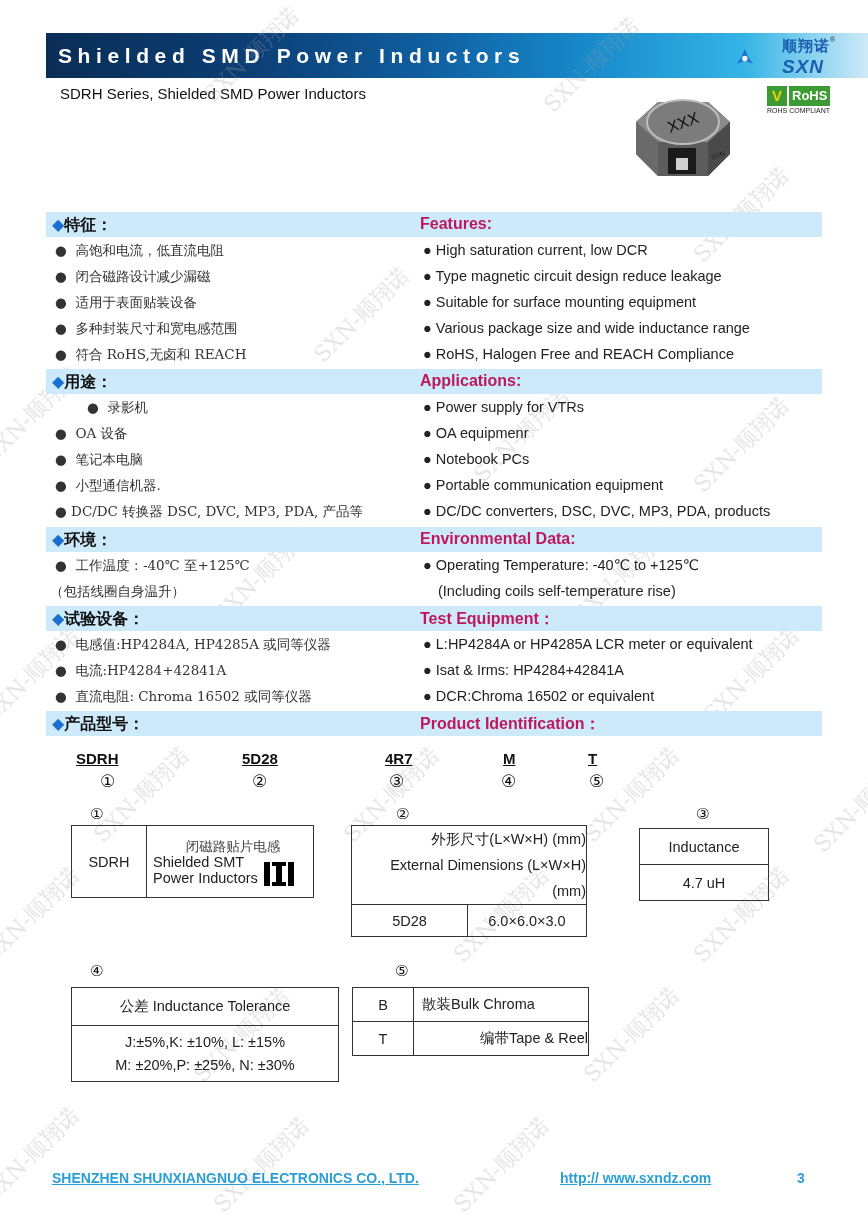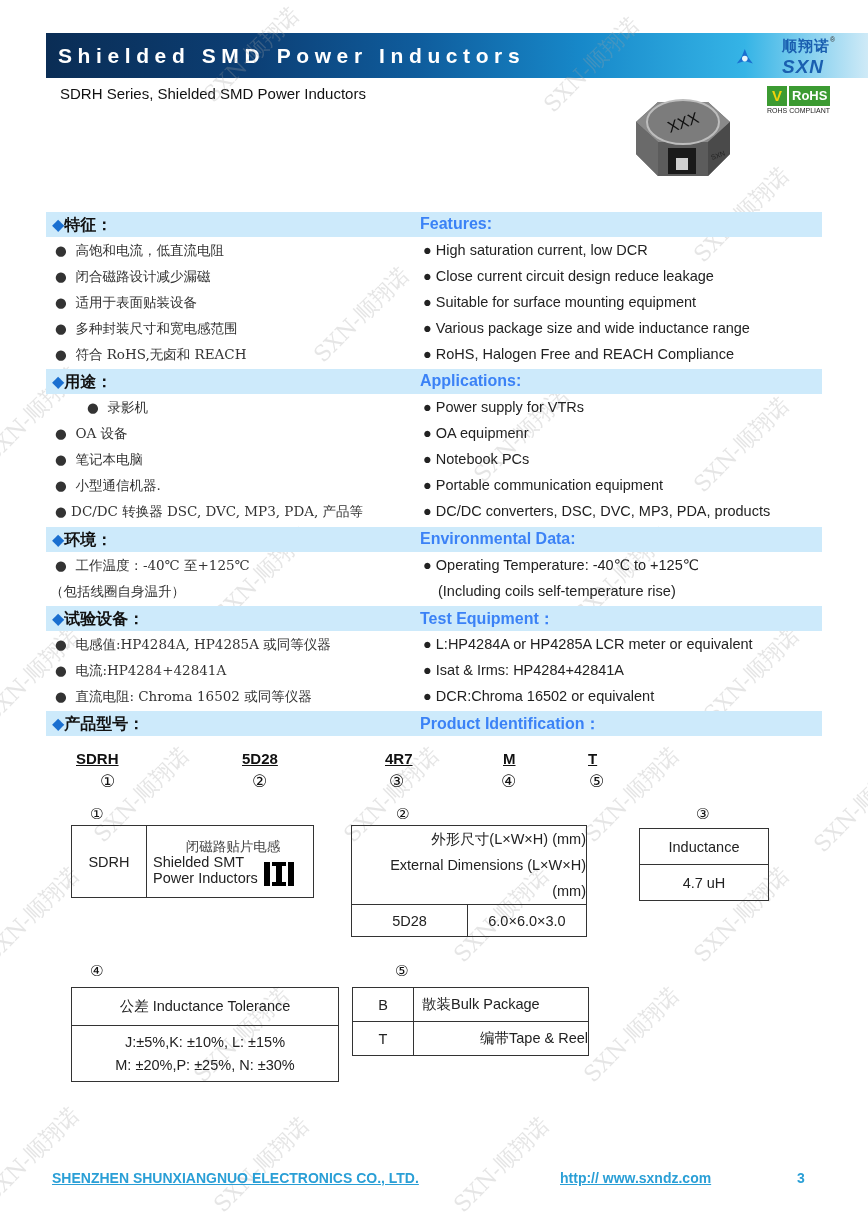--- a/index.html
+++ b/index.html
@@ -22,21 +22,21 @@
   .rohs { position: absolute; left: 767px; top: 86px; width: 64px; height: 32px; }
   .rohs-badge { display: flex; gap: 2px; }
   .rohs-v { width: 20px; height: 20px; background: #3c9b32; color: #f2d20a; font-weight: bold; font-size: 15px; text-align: center; line-height: 20px; }
   .rohs-t { height: 20px; padding: 0 3px; background: #3c9b32; color: #fff; font-weight: bold; font-size: 13px; line-height: 20px; }
   .rohs-sub { font-size: 7px; color: #222; margin-top: 1px; white-space: nowrap; }
   .product-img { position: absolute; left: 628px; top: 92px; width: 110px; height: 90px; }
 
   .sec-bar { position: absolute; left: 46px; width: 776px; height: 25px; background: #cdeafb; }
   .sec-cn { position: absolute; left: 52px; font-size: 16px; font-weight: bold; color: #111; white-space: nowrap; }
   .sec-cn .dia { color: #1a6fd0; }
-  .sec-en { position: absolute; left: 420px; font-size: 16px; font-weight: bold; color: #3b82f6; white-space: nowrap; }
+  .sec-en { position: absolute; left: 420px; font-size: 16px; font-weight: bold; color: #be185d; white-space: nowrap; }
   .li { position: absolute; font-size: 14.5px; white-space: nowrap; color: #222; }
   .li-cn { left: 55px; font-family: "DejaVu Serif", serif; font-size: 13.5px; color: #333; }
   .li-en { left: 423px; }
 
   .pn { position: absolute; font-size: 15px; font-weight: bold; text-decoration: underline; white-space: nowrap; }
   .circ { position: absolute; font-size: 17px; white-space: nowrap; }
 
   table.box { position: absolute; border-collapse: collapse; font-size: 14.5px; color: #222; }
   table.box td { border: 1px solid #333; text-align: center; padding: 0; }
 
@@ -106,21 +106,21 @@
 
 <div class="sec-bar" style="top:212px;"></div>
 <div class="sec-cn" style="top:215px;"><span class="dia">◆</span><span>特征：</span></div>
 <div class="sec-en" style="top:215px;">Features:</div>
 <div class="li li-cn" style="top:242px;">●&nbsp; <span>高饱和电流，低直流电阻</span></div>
 <div class="li li-cn" style="top:268px;">●&nbsp; <span>闭合磁路设计减少漏磁</span></div>
 <div class="li li-cn" style="top:294px;">●&nbsp; <span>适用于表面贴装设备</span></div>
 <div class="li li-cn" style="top:320px;">●&nbsp; <span>多种封装尺寸和宽电感范围</span></div>
 <div class="li li-cn" style="top:346px;">●&nbsp; <span>符合 RoHS,无卤和 REACH</span></div>
 <div class="li li-en" style="top:242px;">● <span>High saturation current, low DCR</span></div>
-<div class="li li-en" style="top:268px;">● <span>Close current circuit design reduce leakage</span></div>
+<div class="li li-en" style="top:268px;">● <span>Type magnetic circuit design reduce leakage</span></div>
 <div class="li li-en" style="top:294px;">● <span>Suitable for surface mounting equipment</span></div>
 <div class="li li-en" style="top:320px;">● <span>Various package size and wide inductance range</span></div>
 <div class="li li-en" style="top:346px;">● <span>RoHS, Halogen Free and REACH Compliance</span></div>
 
 <div class="sec-bar" style="top:369px;"></div>
 <div class="sec-cn" style="top:372px;"><span class="dia">◆</span><span>用途：</span></div>
 <div class="sec-en" style="top:372px;">Applications:</div>
 <div class="li li-cn" style="top:399px;margin-left:32px;">●&nbsp; <span>录影机</span></div>
 <div class="li li-cn" style="top:425px;">●&nbsp; <span>OA 设备</span></div>
 <div class="li li-cn" style="top:451px;">●&nbsp; <span>笔记本电脑</span></div>
@@ -232,21 +232,21 @@
     </td>
   </tr>
 </tbody>
   </table>
 
 <div class="circ" style="left:395px;top:962px;font-size:15px;">⑤</div>
 <table class="box" style="left:352px;top:987px;width:237px;">
   <tbody>
   <tr style="height:34px;">
     <td style="width:60px;">B</td>
-    <td style="text-align:left;padding-left:8px;">散装Bulk Package</td>
+    <td style="text-align:left;padding-left:8px;">散装Bulk Chroma</td>
   </tr>
   <tr style="height:34px;">
     <td>T</td>
     <td style="text-align:right;padding-left:8px;">编带Tape &amp; Reel</td>
   </tr>
 </tbody>
   </table>
 
 <div class="footer" style="left:52px;">SHENZHEN SHUNXIANGNUO ELECTRONICS CO., LTD.</div>
 <div class="footer" style="left:560px;">http:// www.sxndz.com</div>

